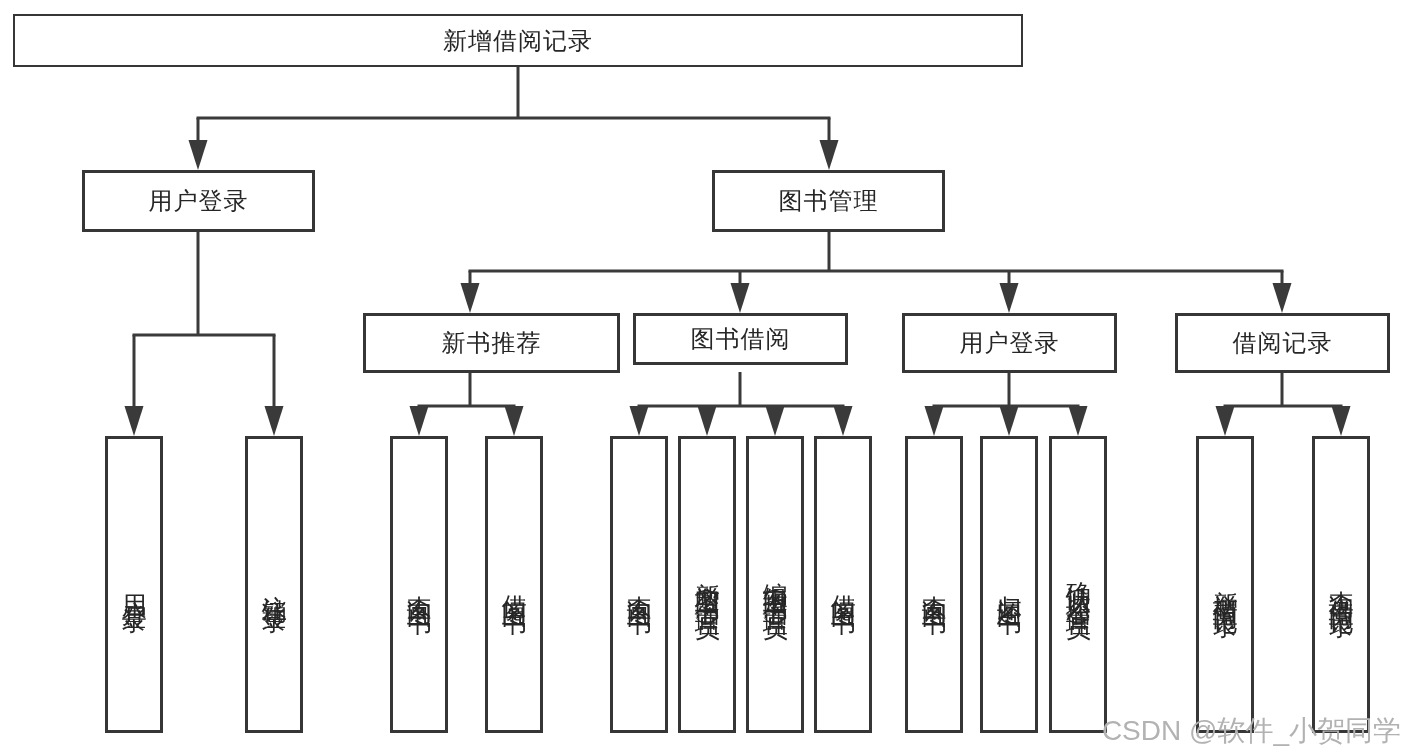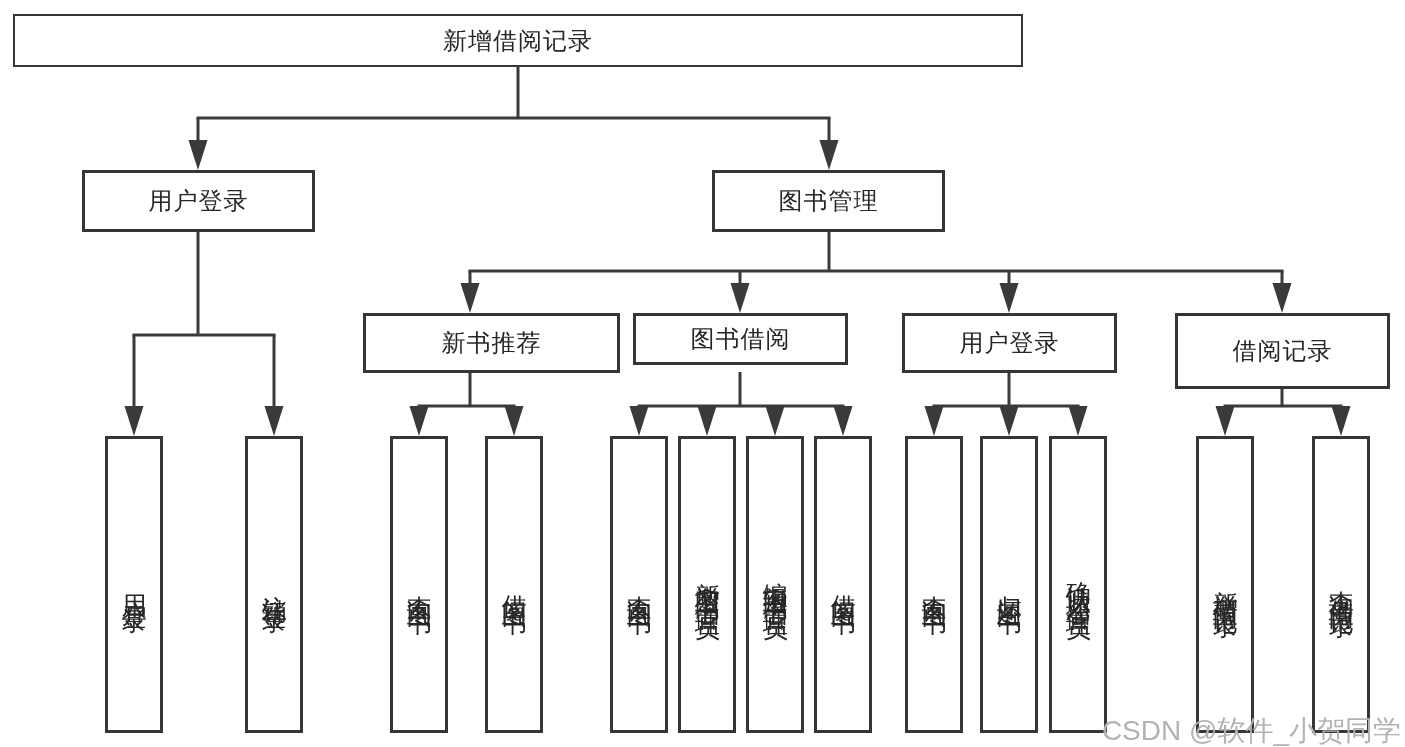--- a/index.html
+++ b/index.html
@@ -22,21 +22,21 @@
   }
   
   #b-root {left:13px; top:14px; width:1010px; height:53px; border-width:2px;}
   
   #b-l2-0{left:82px; top:170px; width:233px; height:62px;}
   #b-l2-1{left:712px;top:170px; width:233px; height:62px;}
   
   #b-l3-0{left:363px; top:313px; width:257px; height:60px;}
   #b-l3-1{left:633px; top:313px; width:215px; height:52px;}
   #b-l3-2{left:902px; top:313px; width:215px; height:60px;}
-  #b-l3-3{left:1175px;top:313px; width:215px; height:76px;}
+  #b-l3-3{left:1175px;top:313px; width:215px; height:60px;}
   
   .leaf{top:436px;width:58px;height:297px;}
   #f0 {left:105px;}  #f1 {left:245px;}
   #f2 {left:390px;}  #f3 {left:485px;}
   #f4 {left:610px;}  #f5 {left:678px;}
   #f6 {left:746px;}  #f7 {left:814px;}
   #f8 {left:905px;}  #f9 {left:980px;}
   #f10{left:1049px;}
   #f11{left:1196px;} #f12{left:1312px;}
   .watermark{

